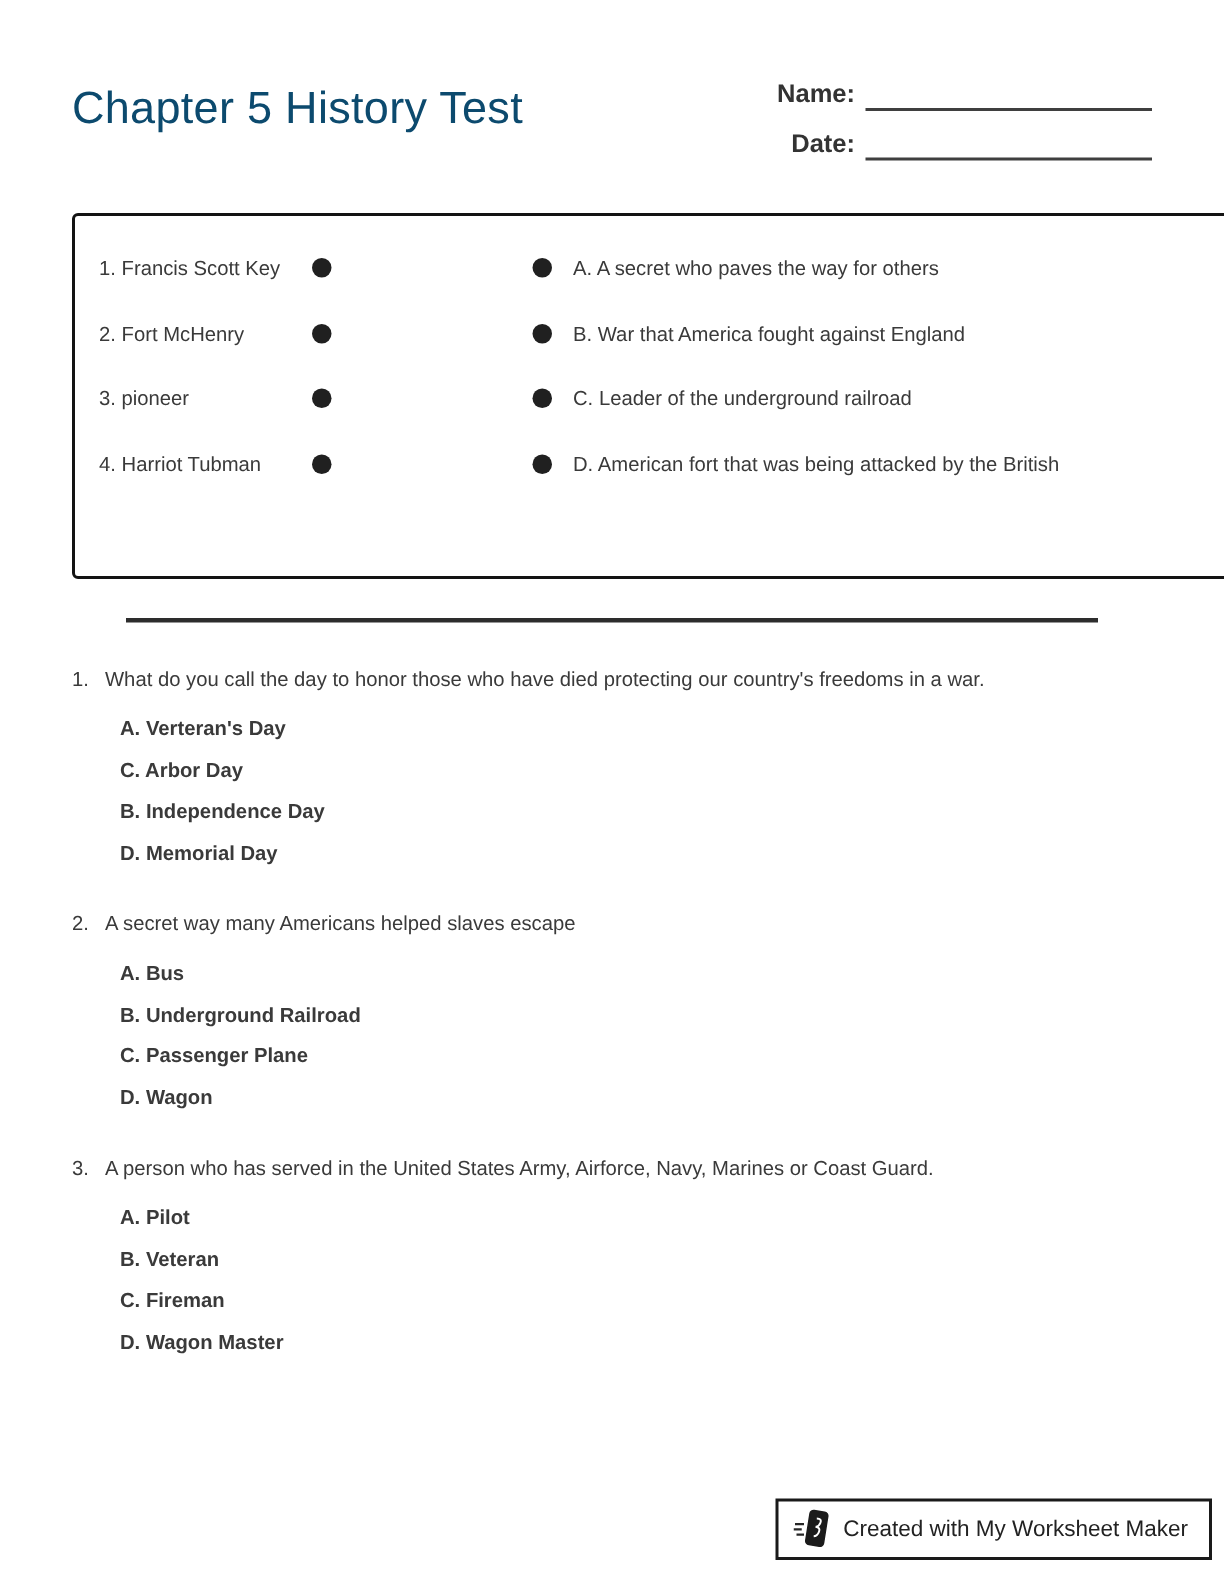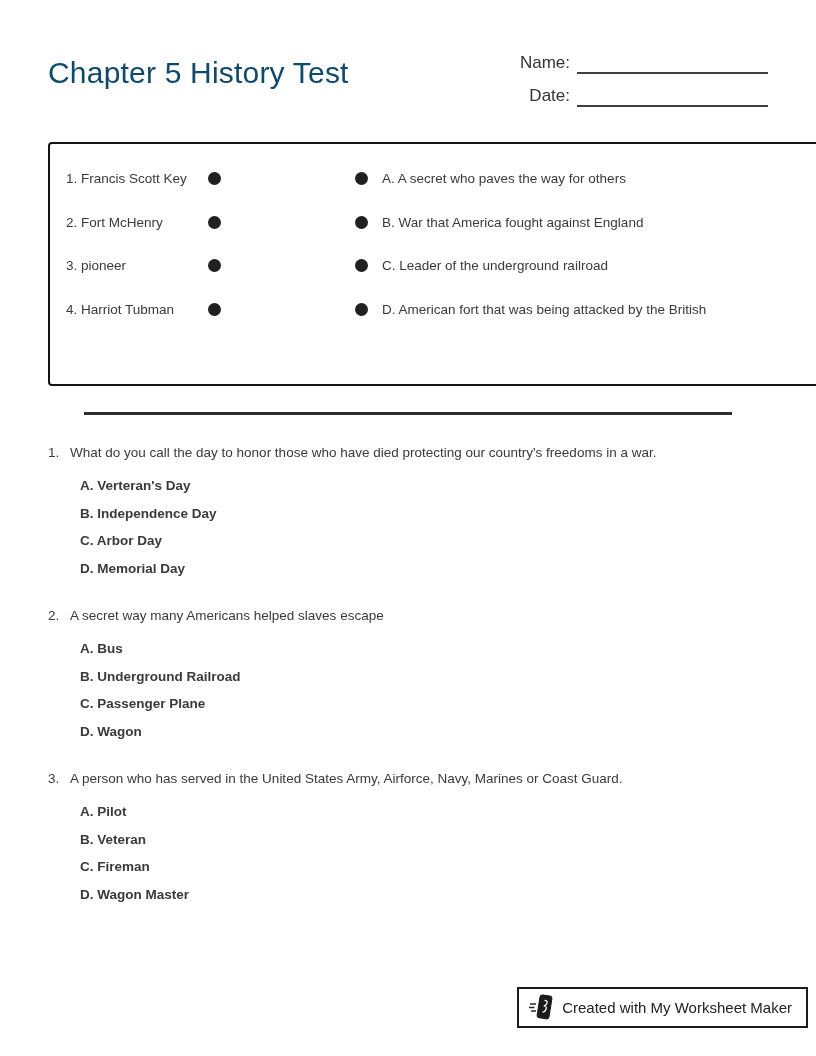--- a/index.html
+++ b/index.html
@@ -25,20 +25,21 @@
     color: #0c4a6e;
     margin-top: 10px;
     letter-spacing: 0.2px;
   }
   .fields { padding-top: 4px; }
   .field-row {
     display: flex;
     justify-content: flex-end;
     align-items: flex-end;
     margin-bottom: 9px;
+    font-weight: bold;
   }
   .field-label {
     font-size: 17px;
     color: #333333;
     margin-right: 7px;
     padding-bottom: 1px;
   }
   .field-line {
     width: 191px;
     height: 24px;
@@ -96,21 +97,21 @@
   .choices li {
     font-size: 13.5px;
     line-height: 27.5px;
     font-weight: bold;
   }
 
   
   .footer-badge {
     position: absolute;
     right: 8px;
-    bottom: 28px;
+    bottom: 16px;
     height: 41px;
     border: 2px solid #1a1a1a;
     background: #ffffff;
     display: flex;
     align-items: center;
     padding: 0 14px 0 10px;
   }
   .footer-badge .badge-icon { margin-right: 8px; display: flex; align-items: center; }
   .footer-badge .badge-text { font-size: 15px; color: #222222; white-space: nowrap; }
 </style>
@@ -172,22 +173,22 @@
 
 <div class="questions">
 
   <div class="question">
     <div class="q-title">
       <span class="q-num">1.</span>
       <span class="q-text">What do you call the day to honor those who have died protecting our country's freedoms in a war.</span>
     </div>
     <ul class="choices">
       <li>A. Verteran's Day</li>
+      <li>C. Arbor Day</li>
       <li>B. Independence Day</li>
-      <li>C. Arbor Day</li>
       <li>D. Memorial Day</li>
     </ul>
   </div>
 
   <div class="question">
     <div class="q-title">
       <span class="q-num">2.</span>
       <span class="q-text">A secret way many Americans helped slaves escape</span>
     </div>
     <ul class="choices">

